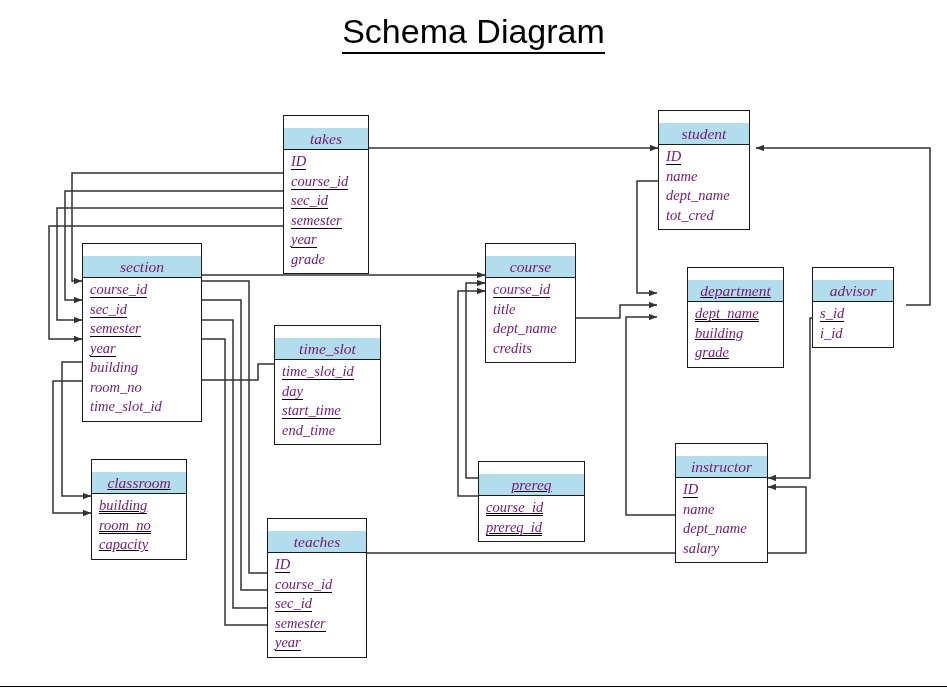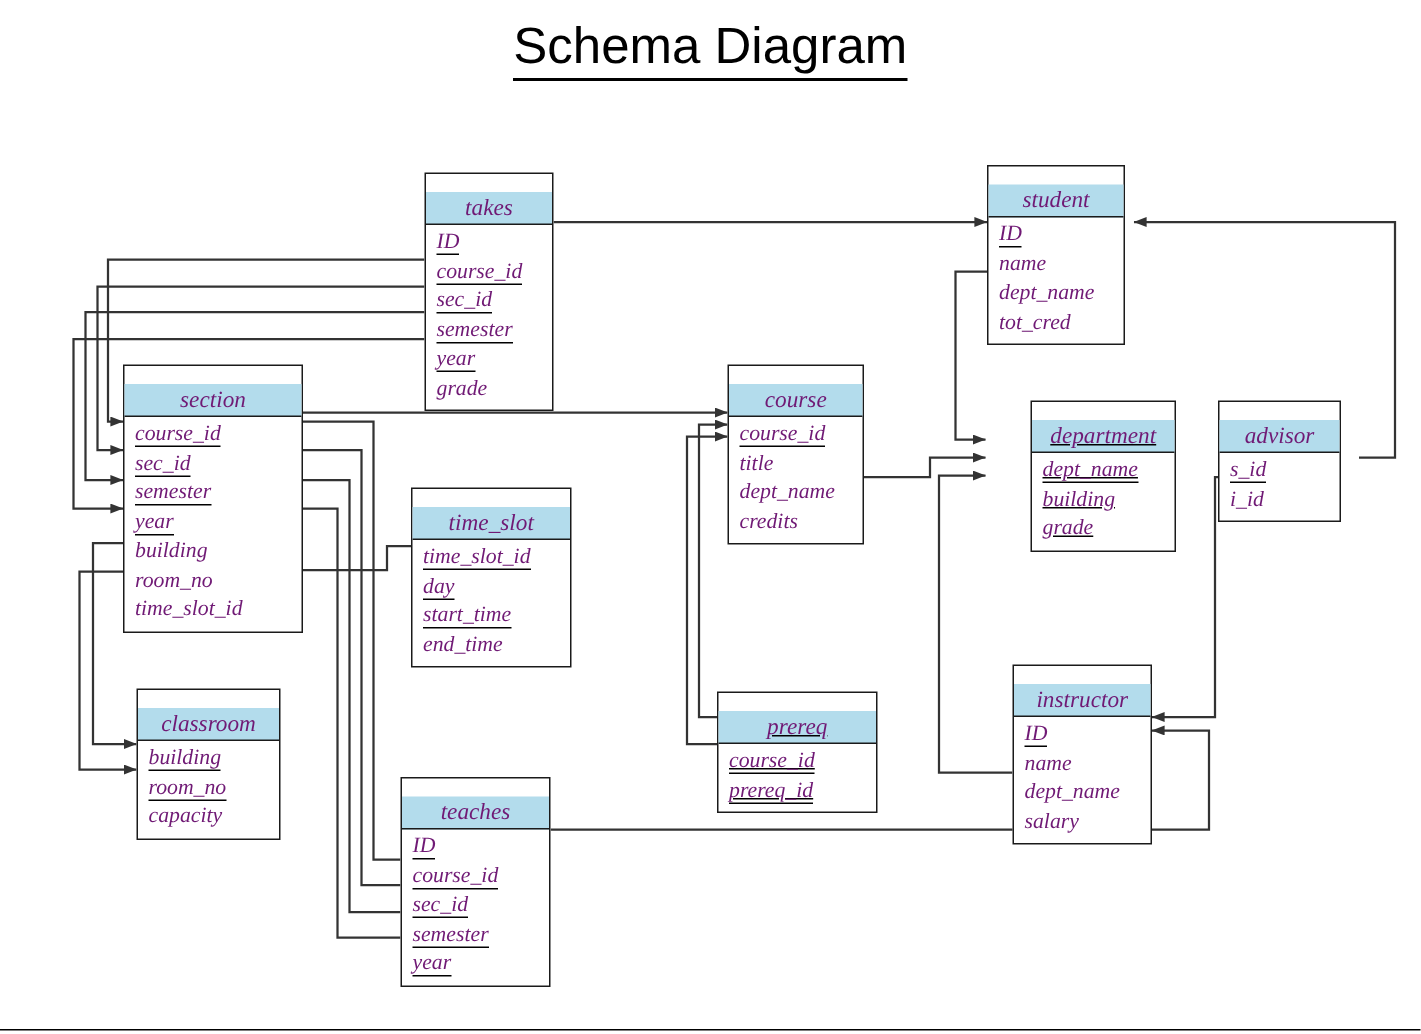--- a/index.html
+++ b/index.html
@@ -209,21 +209,21 @@
     </div>
     <div class="entity" style="left: 675px; top: 443px; width: 93px;">
       <div class="ehead">instructor</div>
       <div class="ebody">
         <div class="attr"><span class="k">ID</span></div>
         <div class="attr"><span>name</span></div>
         <div class="attr"><span>dept_name</span></div>
         <div class="attr"><span>salary</span></div>
       </div>
     </div>
-    <div class="entity" style="left: 91px; top: 459px; width: 96px;">
+    <div class="entity" style="left: 91px; top: 459px; width: 96px; text-decoration: underline;">
       <div class="ehead">classroom</div>
       <div class="ebody">
         <div class="attr"><span class="k">building</span></div>
         <div class="attr"><span class="k">room_no</span></div>
         <div class="attr"><span>capacity</span></div>
       </div>
     </div>
     <div class="entity" style="left: 267px; top: 518px; width: 100px;">
       <div class="ehead">teaches</div>
       <div class="ebody">

